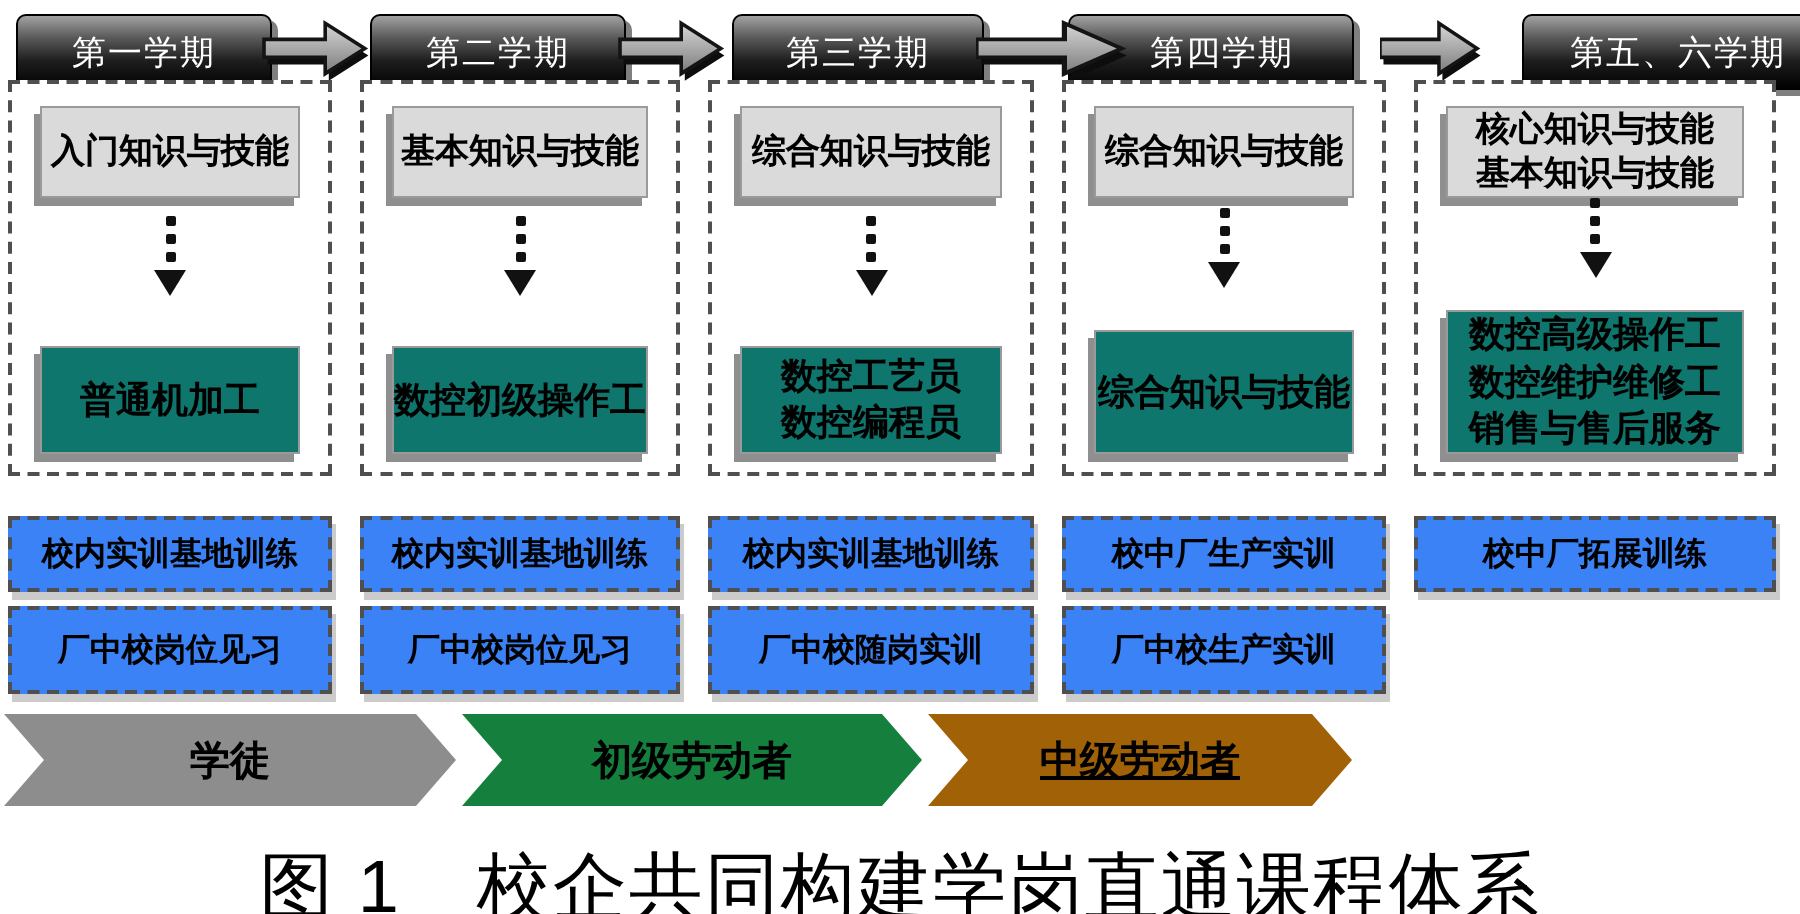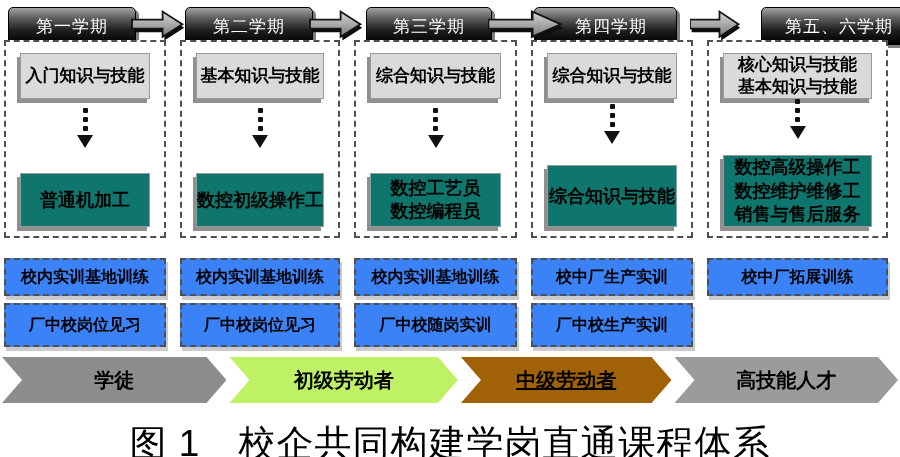--- a/index.html
+++ b/index.html
@@ -54,21 +54,21 @@
   }
   .train-box.small{font-size:15px;}
   
   .banner{position:absolute;top:362px;left:2px;width:896px;height:36px;display:flex;gap:3px;align-items:center;}
   .stage{
     height:46px;display:flex;align-items:center;justify-content:center;
     font-weight:bold;font-size:20px;color:#000;
     clip-path:polygon(0% 0%,calc(100% - 20px) 0%,100% 50%,calc(100% - 20px) 100%,0% 100%,20px 50%);
   }
   .stage-0{width:226px;background:#8d8d8d;}
-  .stage-1{width:230px;background:#bef264;}
+  .stage-1{width:230px;background:#15803d;}
   .stage-2{width:212px;background:#a16207;text-decoration:underline;}
   .stage-3{width:225px;background:#9b9b9b;}
   
   .caption{
     position:absolute;top:419px;left:0;width:900px;text-align:center;
     font-weight:normal;font-size:37px;letter-spacing:1px;
   }
 </style>
 </head>
 <body>
@@ -175,18 +175,17 @@
     <div class="train-box">厂中校岗位见习</div>
     <div class="train-box">厂中校岗位见习</div>
     <div class="train-box">厂中校随岗实训</div>
     <div class="train-box">厂中校生产实训</div>
   </div>
 
   <div class="banner">
     <div class="stage stage-0">学徒</div>
     <div class="stage stage-1">初级劳动者</div>
     <div class="stage stage-2">中级劳动者</div>
-    <div class="stage stage-3">高技能人才</div>
   </div>
 
   <div class="caption">图 1　校企共同构建学岗直通课程体系</div>
 
 </div>
 
 </body></html>

